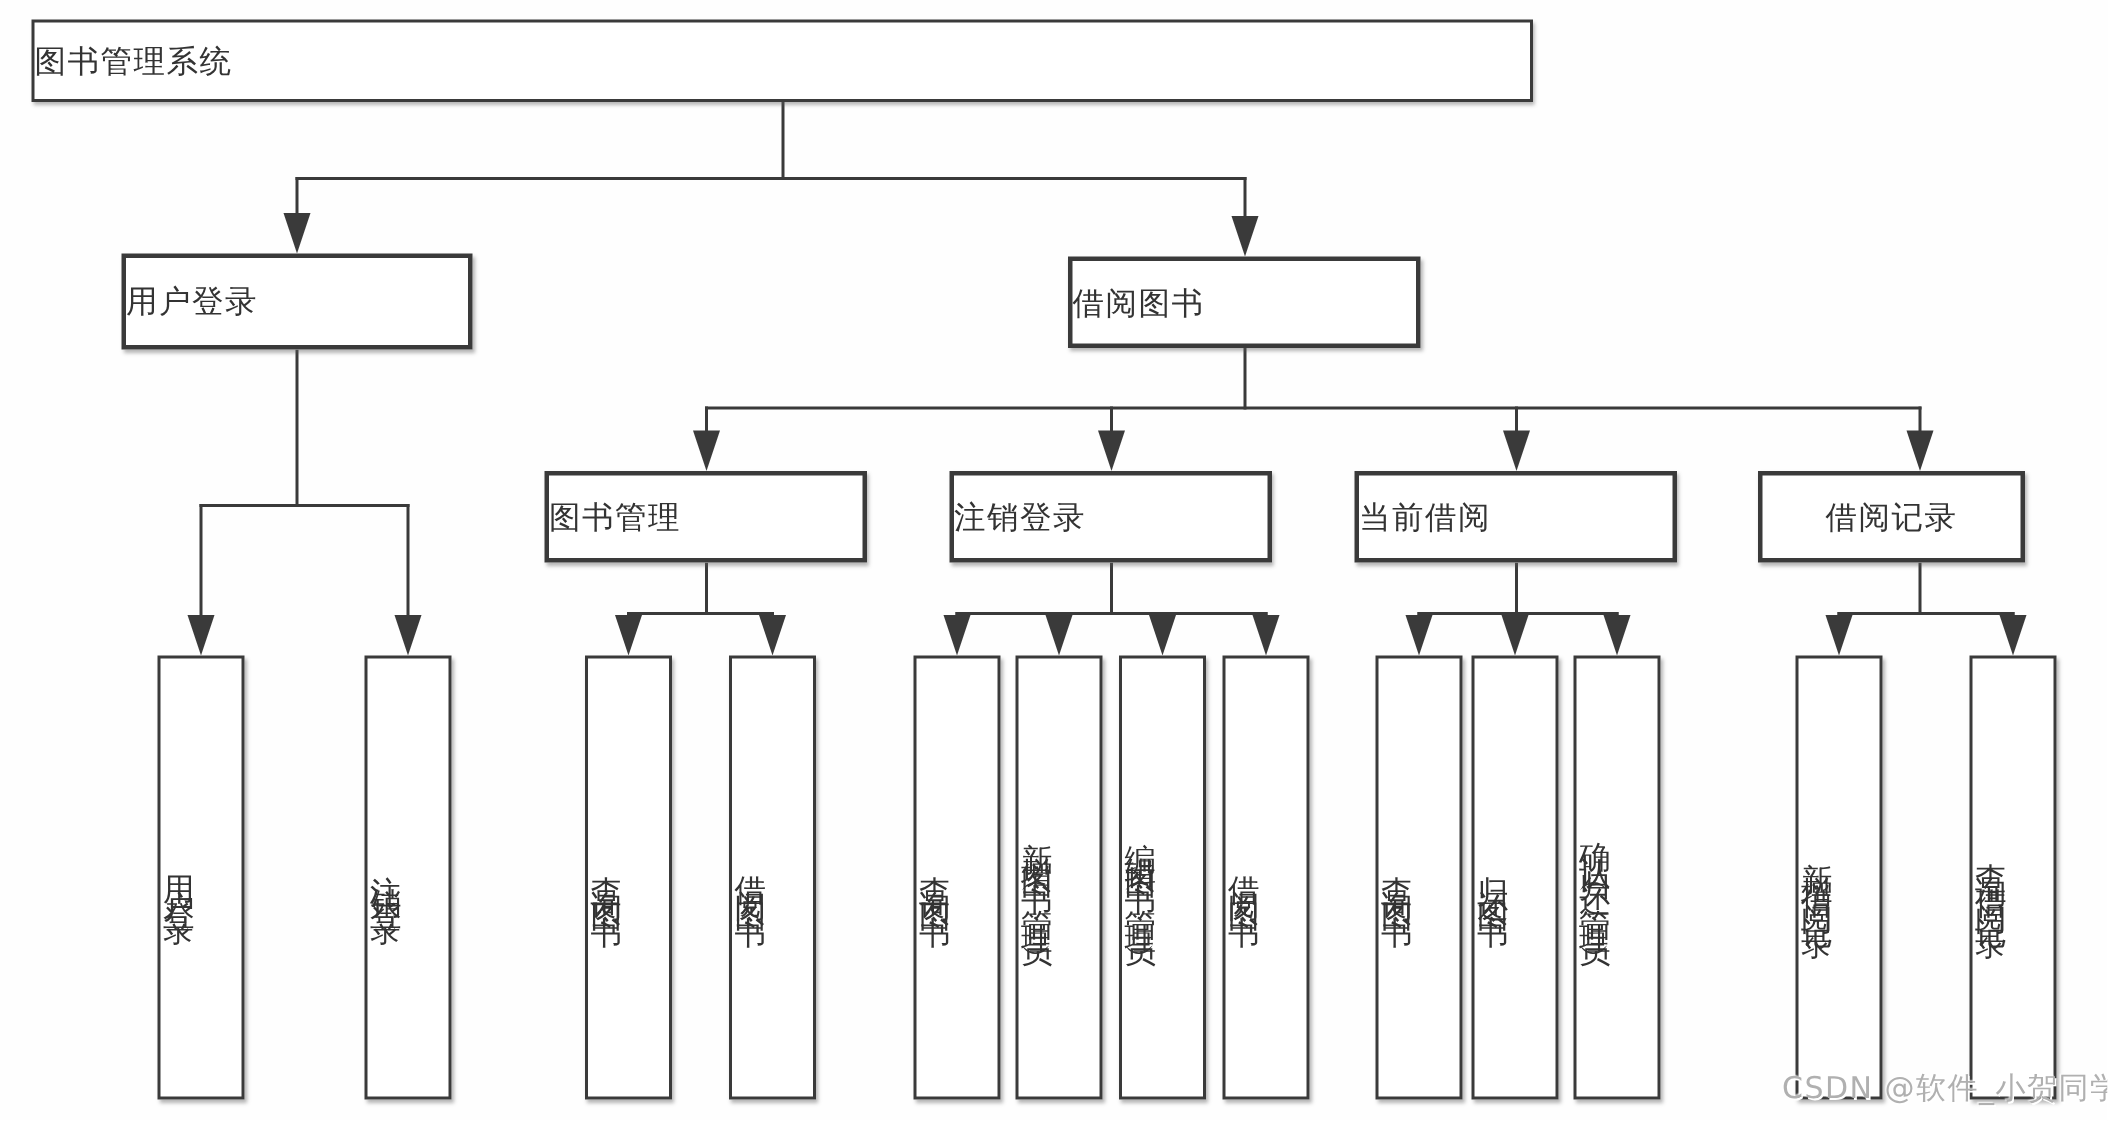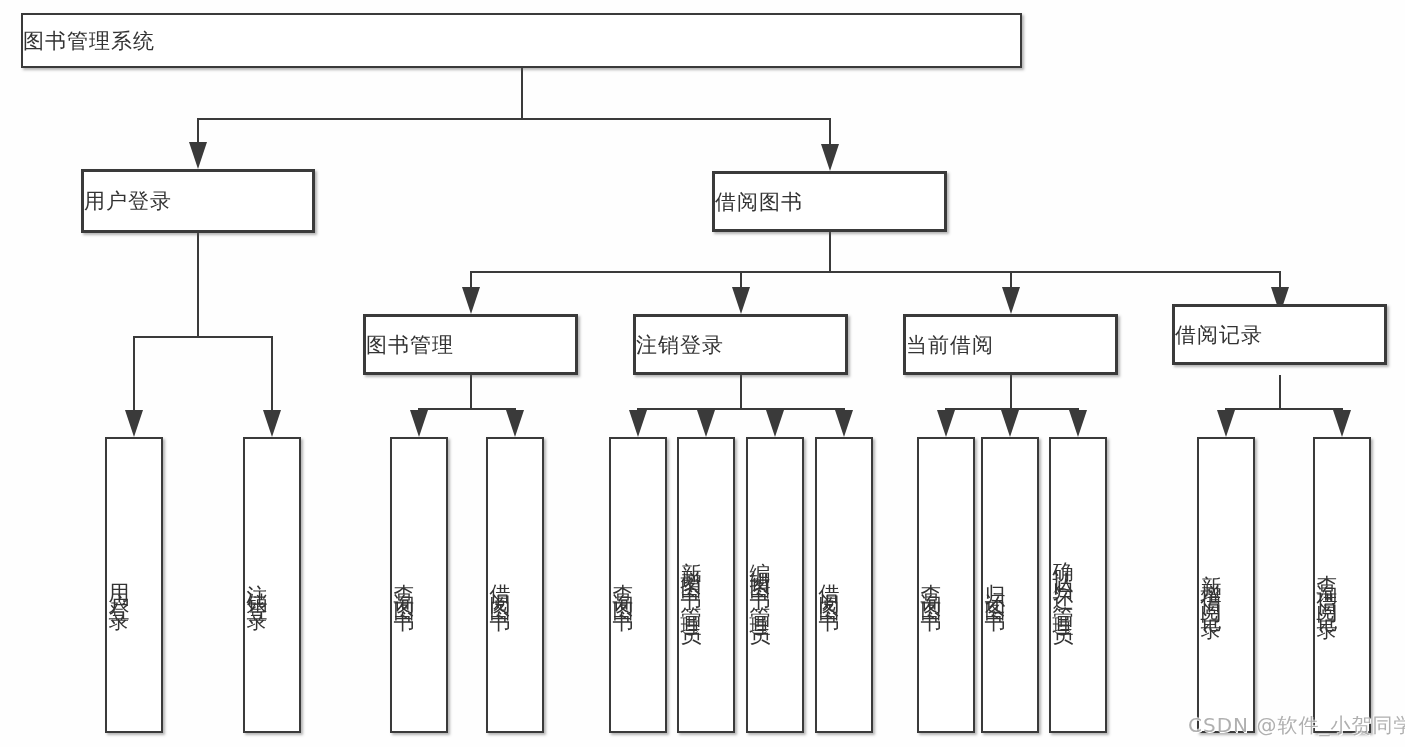--- a/index.html
+++ b/index.html
@@ -147,21 +147,21 @@
     <div class="arrowhead" style="left: 1069px; top: 410px;"></div>
     <div class="box thin" style="left: 917px; top: 437px; width: 58px; height: 296px;">
       <span class="vlabel">查询图书</span>
     </div>
     <div class="box thin" style="left: 981px; top: 437px; width: 58px; height: 296px;">
       <span class="vlabel">归还图书</span>
     </div>
     <div class="box thin" style="left: 1049px; top: 437px; width: 58px; height: 296px;">
       <span class="vlabel">确认归还（管理员）</span>
     </div>
-    <div class="box" style="left: 1172px; top: 304px; width: 215px; height: 61px;">
+    <div class="box" style="left: 1172px; top: 314px; width: 178px; height: 61px; padding-left: 42px;">
       <span class="hlabel">借阅记录</span>
     </div>
     <div class="line" style="left: 1279px; top: 375px; width: 2px; height: 35px;"></div>
     <div class="line" style="left: 1225px; top: 408px; width: 118px; height: 2px;"></div>
     <div class="line" style="left: 1225px; top: 408px; width: 2px; height: 4px;"></div>
     <div class="arrowhead" style="left: 1217px; top: 410px;"></div>
     <div class="line" style="left: 1341px; top: 408px; width: 2px; height: 4px;"></div>
     <div class="arrowhead" style="left: 1333px; top: 410px;"></div>
     <div class="box thin" style="left: 1197px; top: 437px; width: 58px; height: 296px;">
       <span class="vlabel">新增借阅记录</span>

